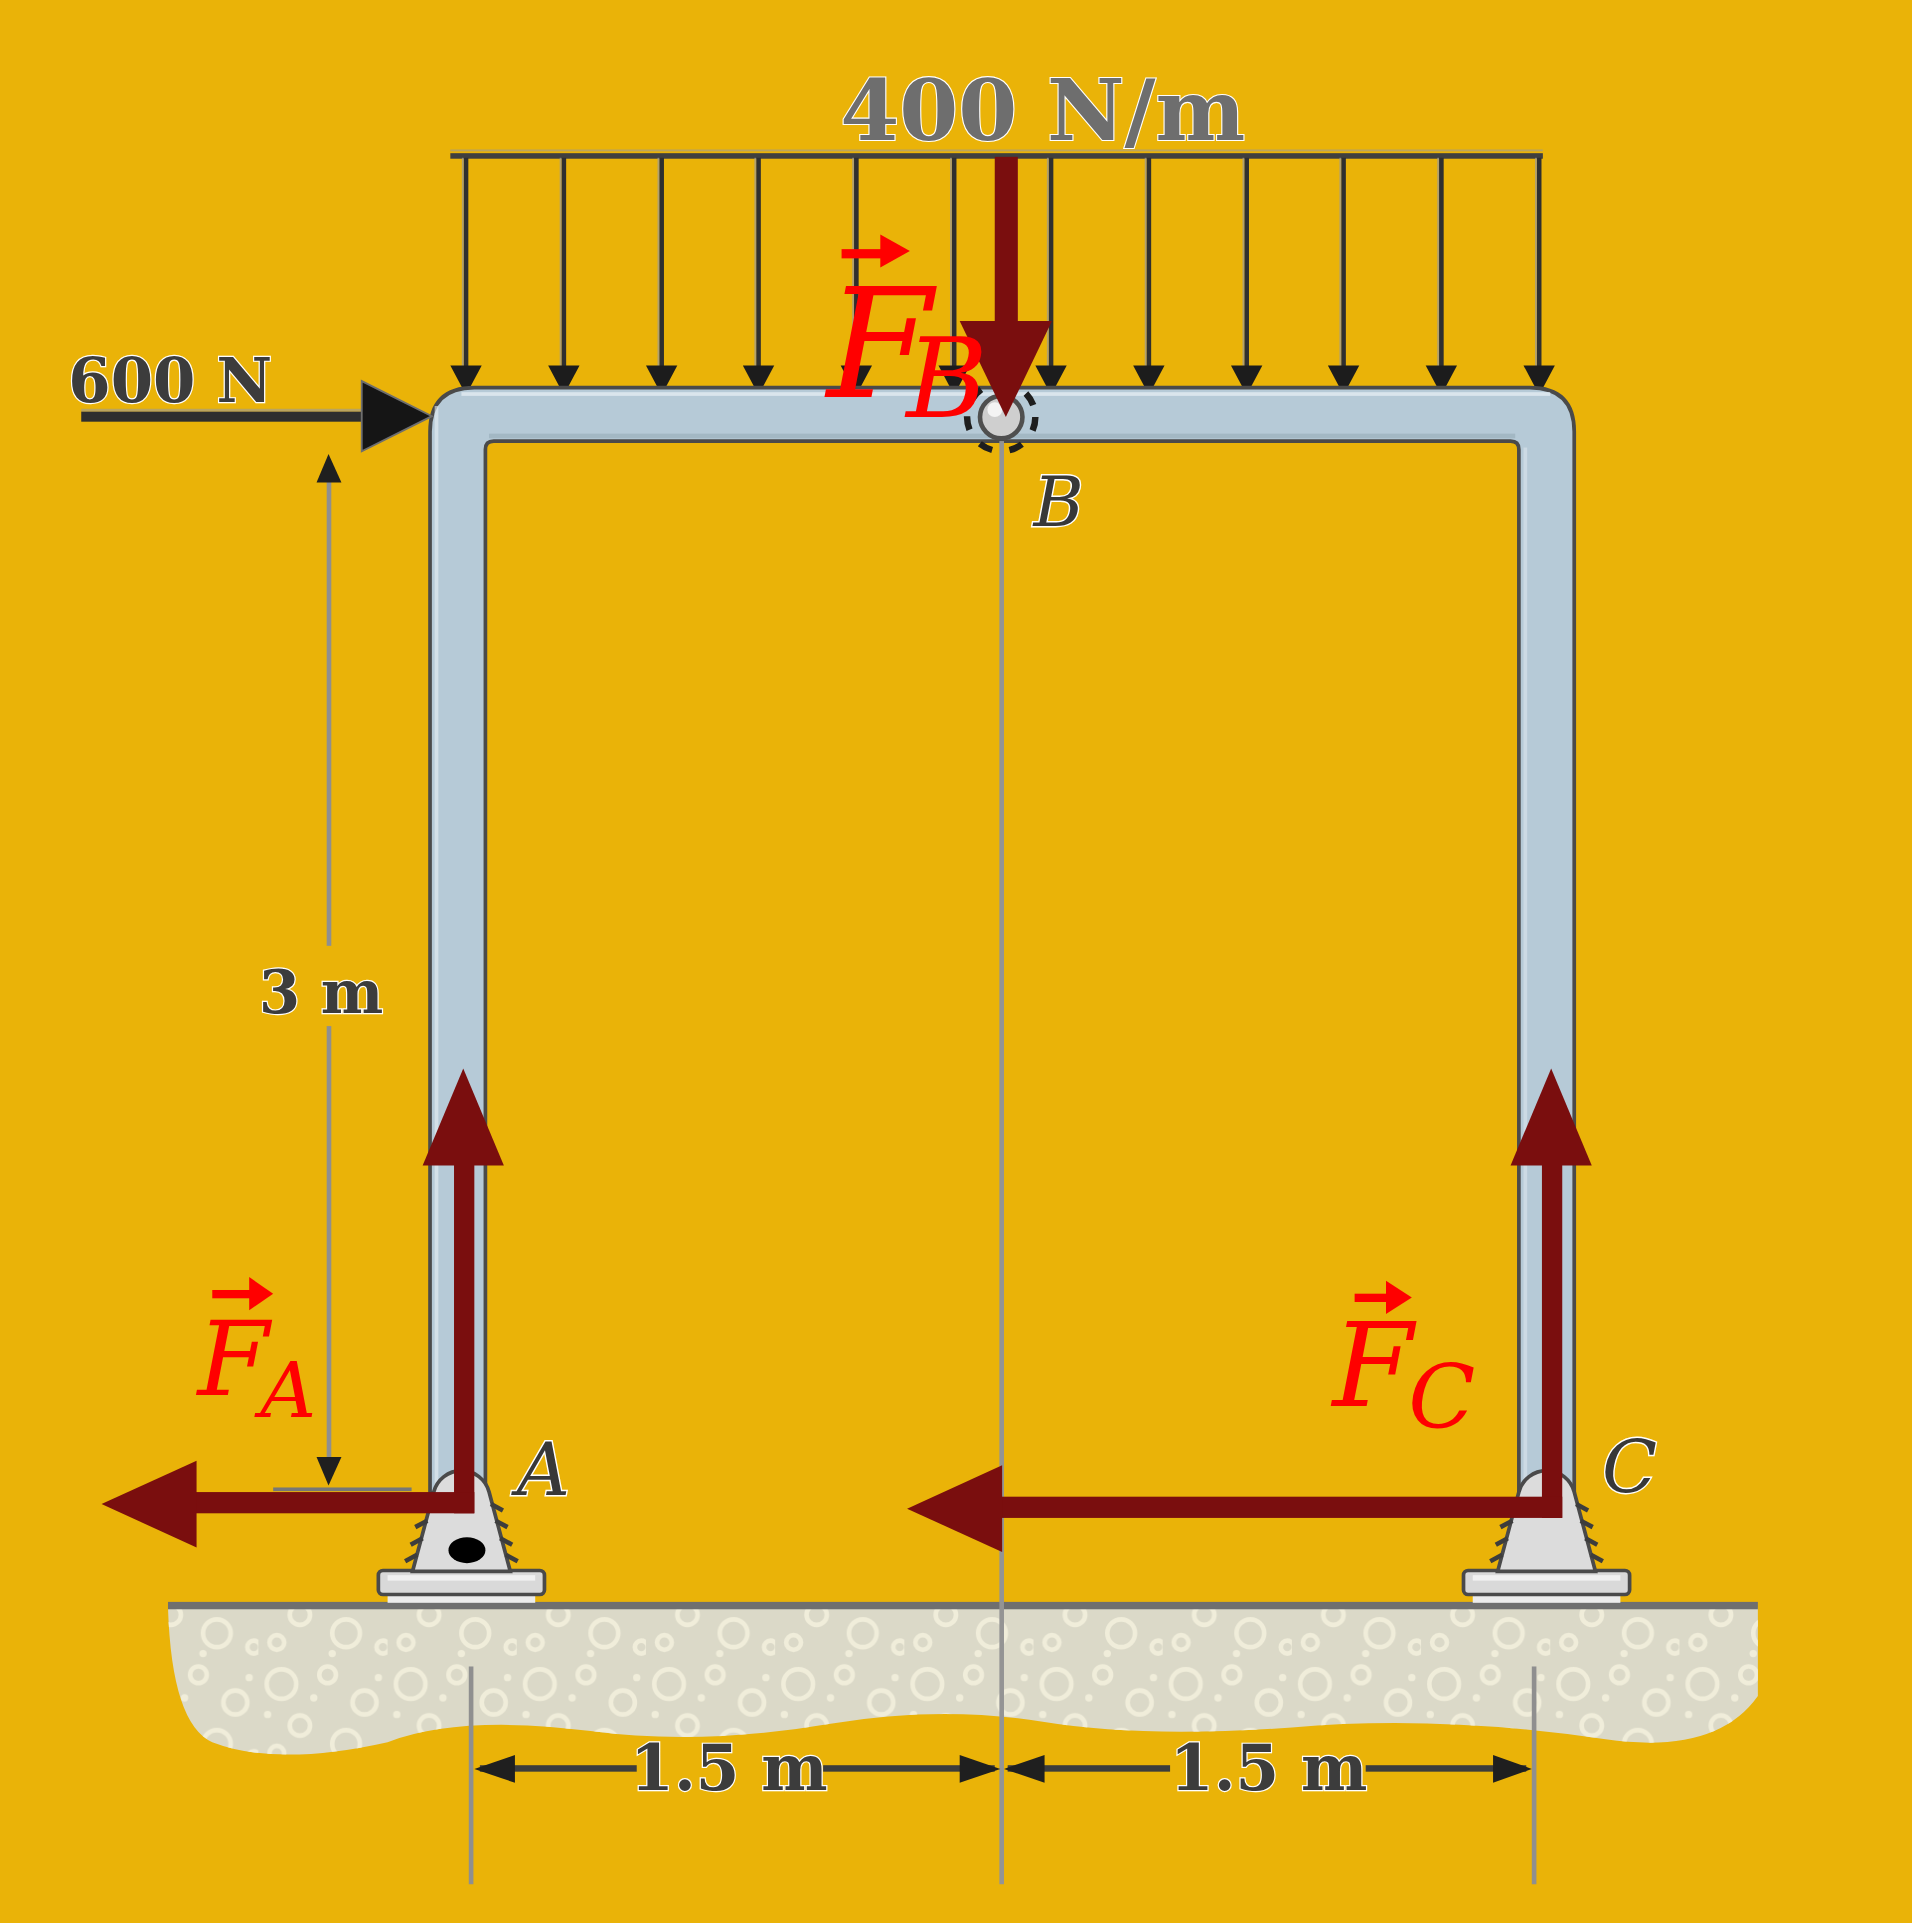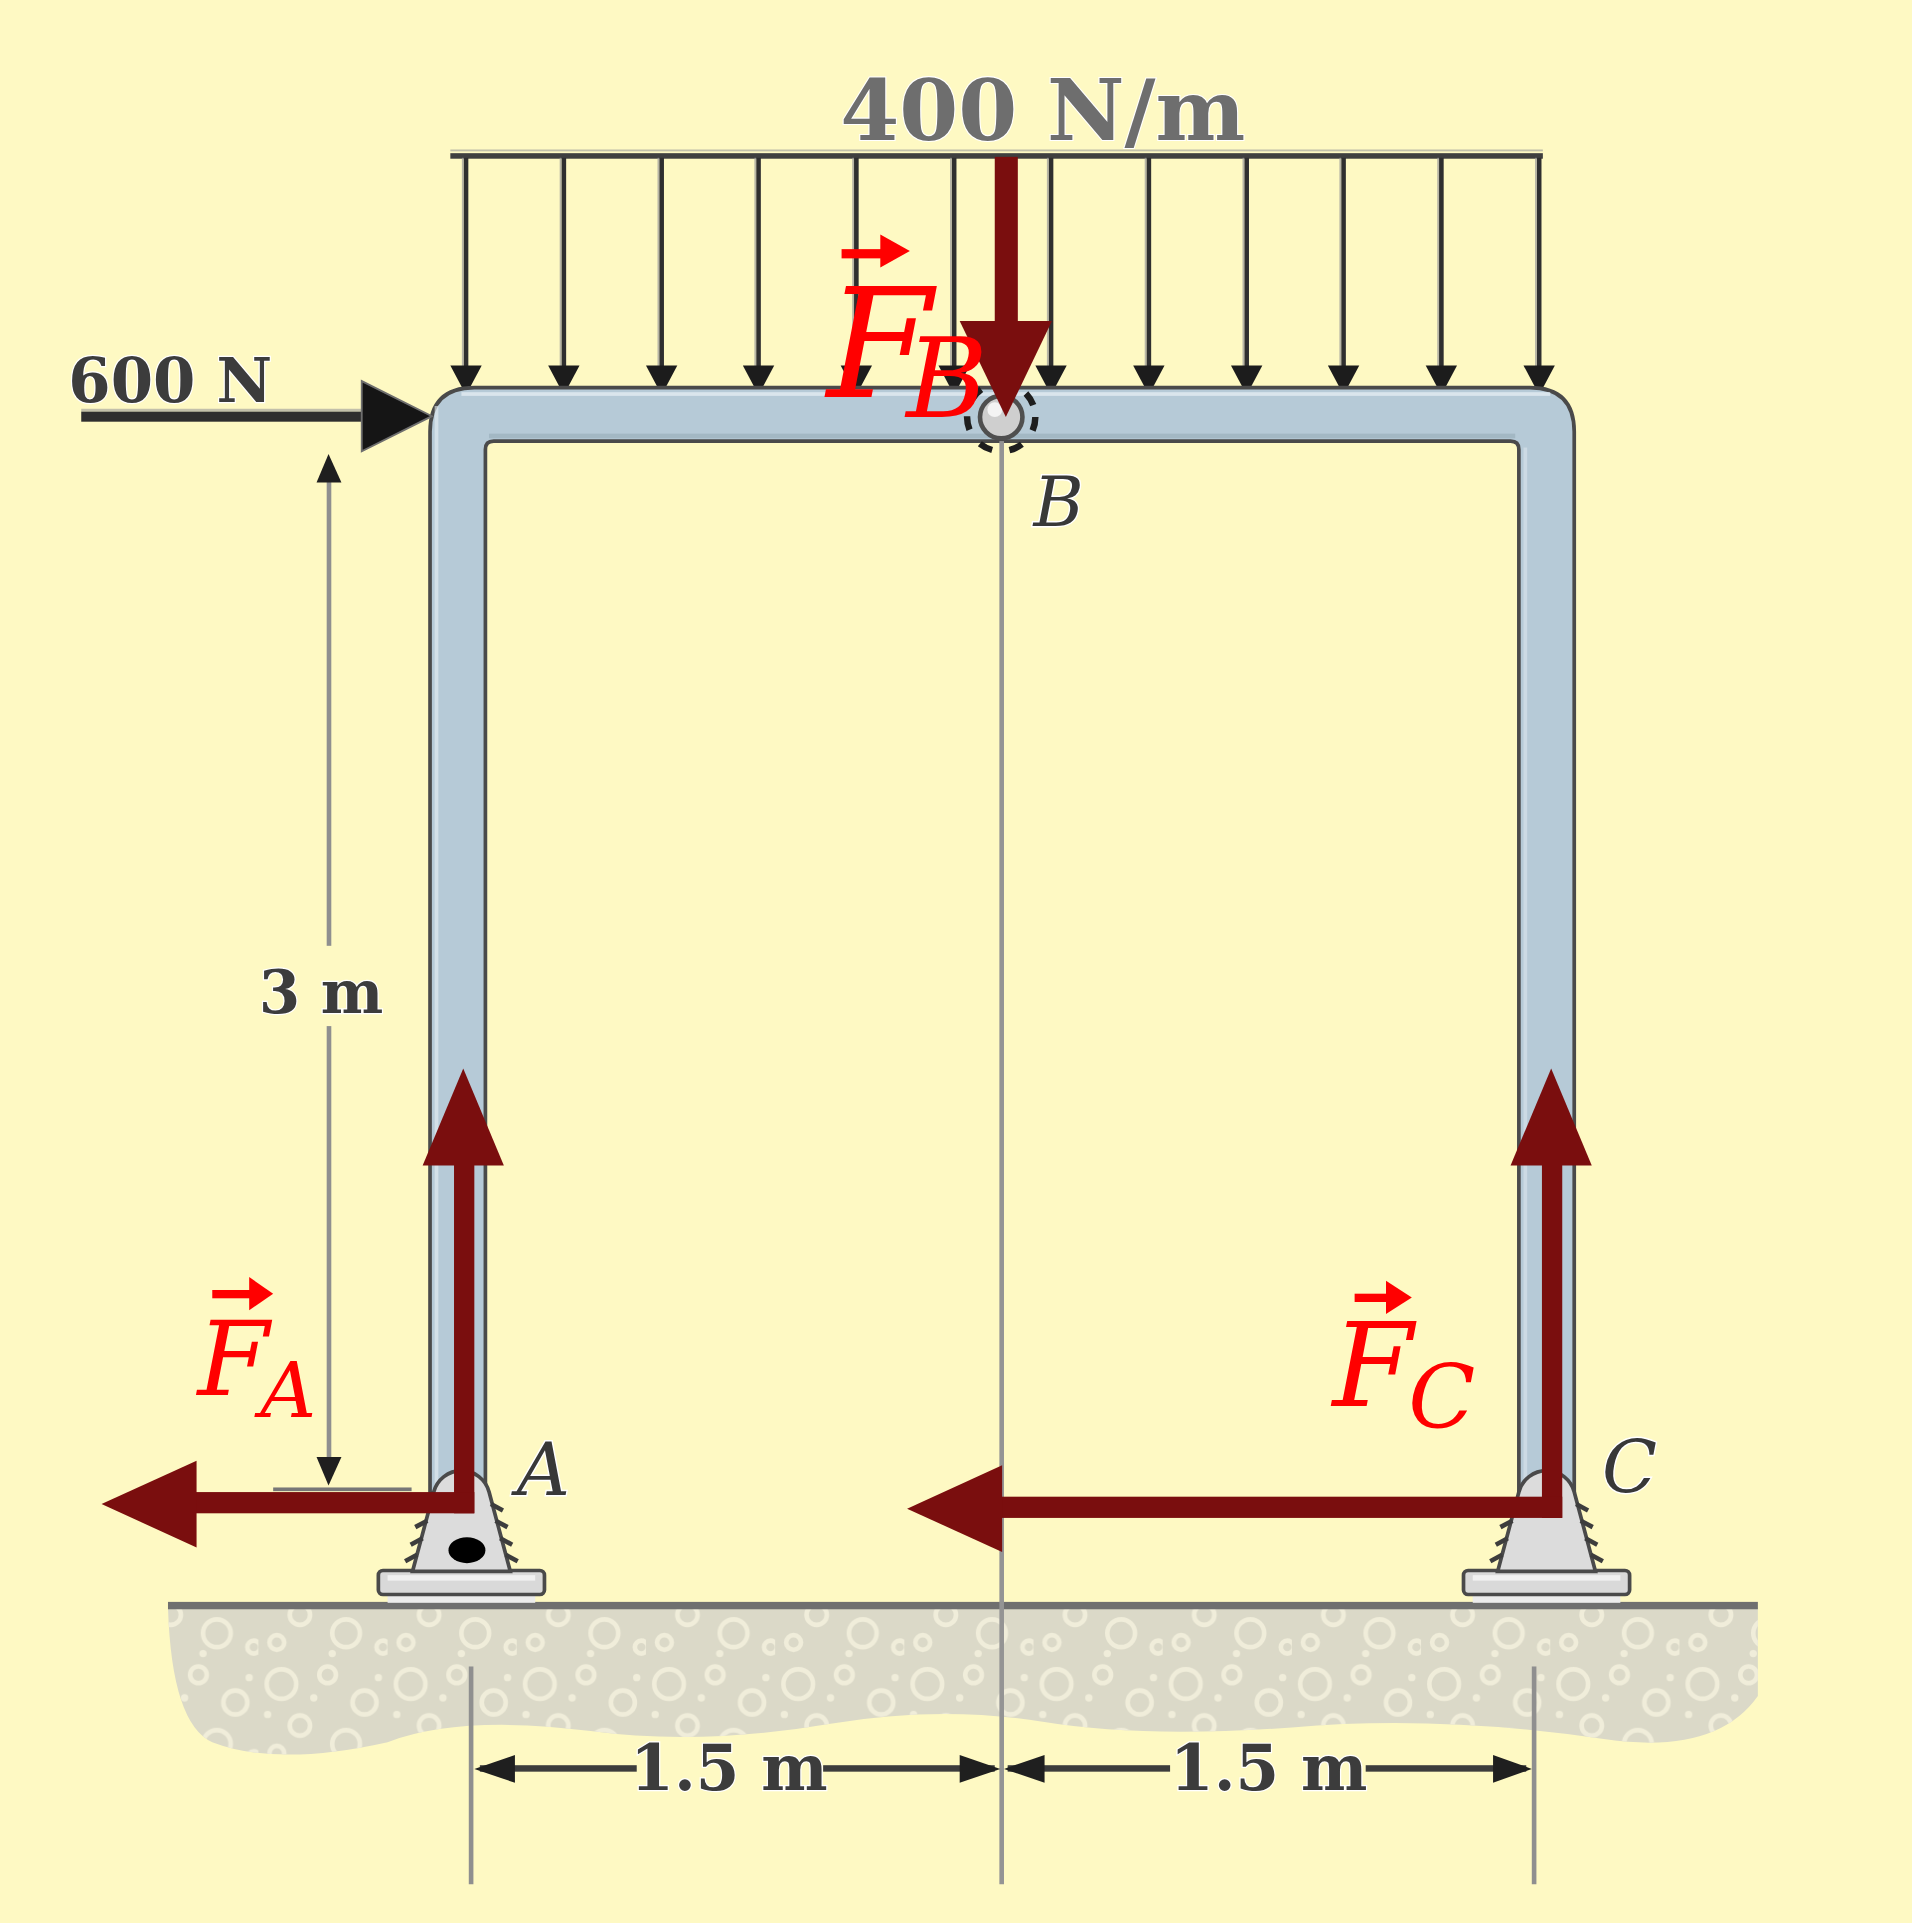--- a/index.html
+++ b/index.html
@@ -1,16 +1,16 @@
 <!DOCTYPE html>
 <html style="font-size:14.8px"><head>
 <meta charset="utf-8">
 <style>
   html,body { margin:0; padding:0; background:#000; }
-  .stage { width:1912px; height:1923px; background:#fef9c3; position:relative; }
+  .stage { width:1912px; height:1923px; background:#eab308; position:relative; }
   svg { display:block; }
   text { font-family:"DejaVu Serif", serif; }
   .etched { fill:#3c3c3c; stroke:#ffffff; stroke-width:2.6px; paint-order:stroke; font-weight:bold; }
   .etched-light { fill:#6e6e6e; stroke:#ffffff; stroke-width:2.4px; paint-order:stroke; font-weight:bold; }
   .pointlabel { fill:#383838; stroke:#ffffff; stroke-width:3px; paint-order:stroke; font-style:italic; }
   .forcelabel { font-style:italic; }
   .dimline { fill:#3c3c3c; }
   .dimhead { fill:#1f1f1f; }
   .extline { fill:#8f8f8f; }
 </style>

